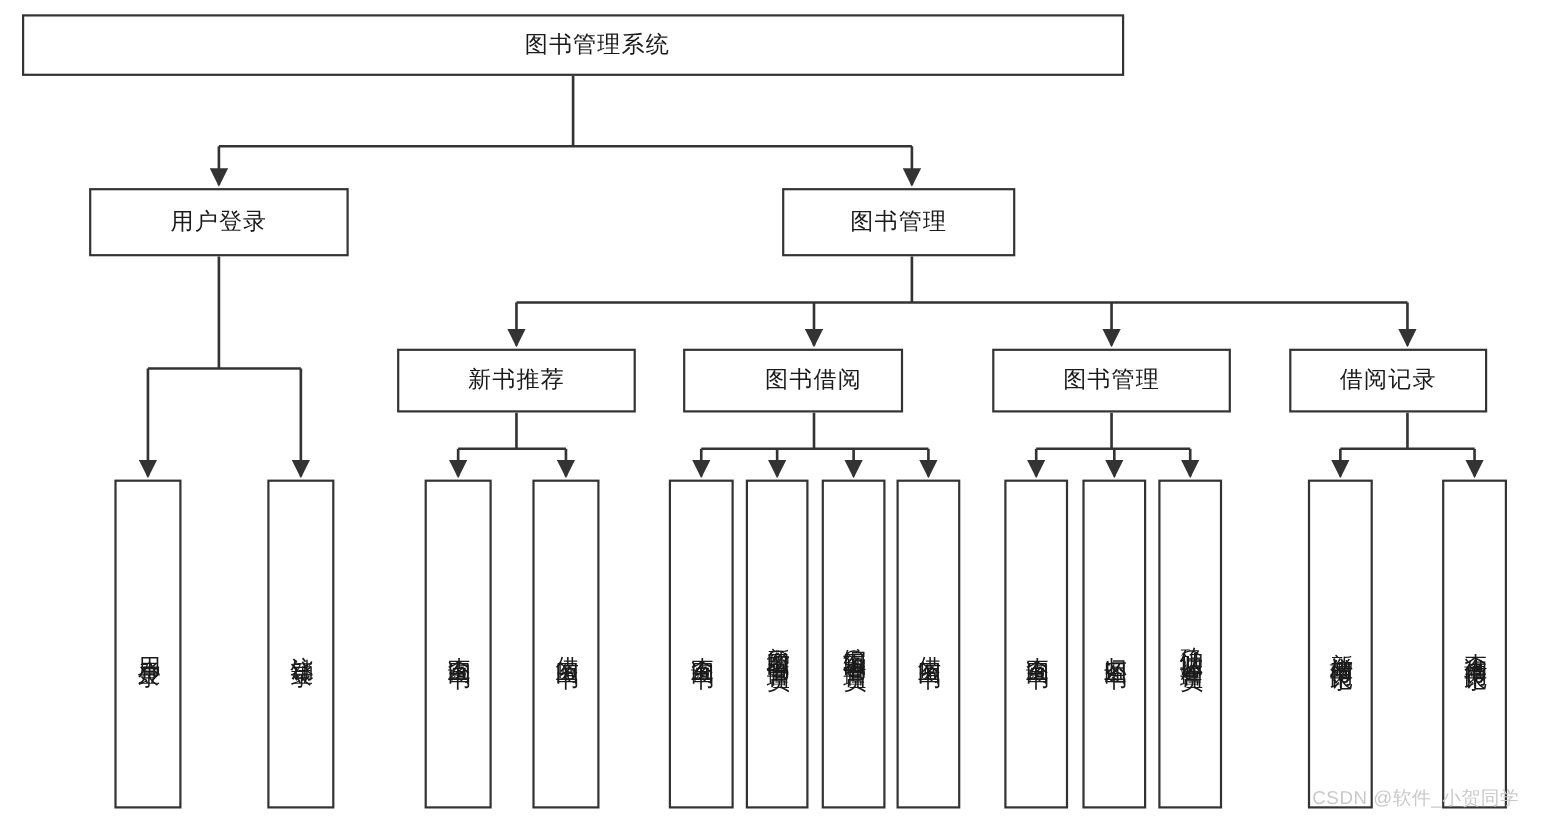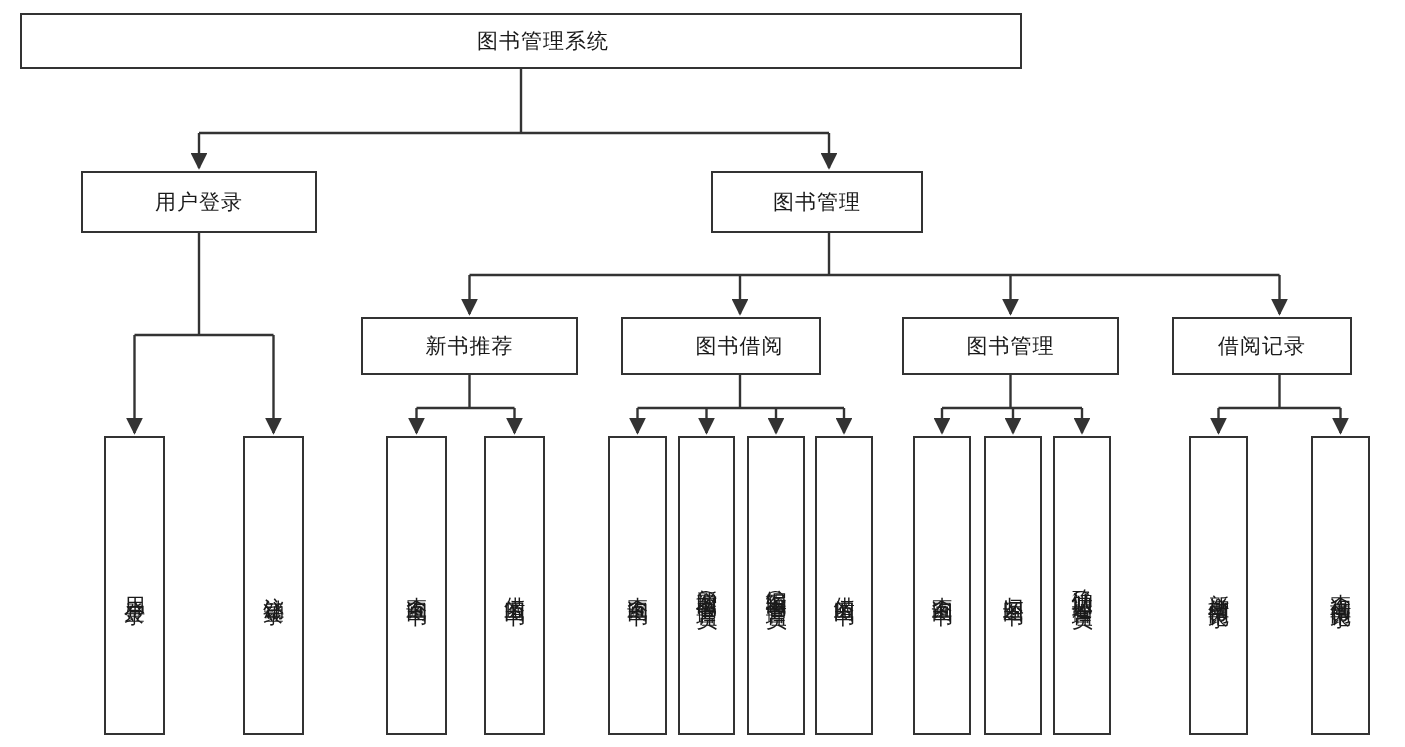--- a/index.html
+++ b/index.html
@@ -166,14 +166,15 @@
         <span class="label">确认归还（管理员）</span>
       </div>
       <div class="node vertical" style="left: 1189px; top: 436px; width: 59px; height: 299px;">
         <span class="label">新增借阅记录</span>
       </div>
       <div class="node vertical" style="left: 1311px; top: 436px; width: 59px; height: 299px;">
         <span class="label">查询借阅记录</span>
       </div>
     </div>
 
+  <div class="watermark" style="left: 1193px; top: 714px;">CSDN @软件_小贺同学</div>
 
 </div>
 
 </body></html>

